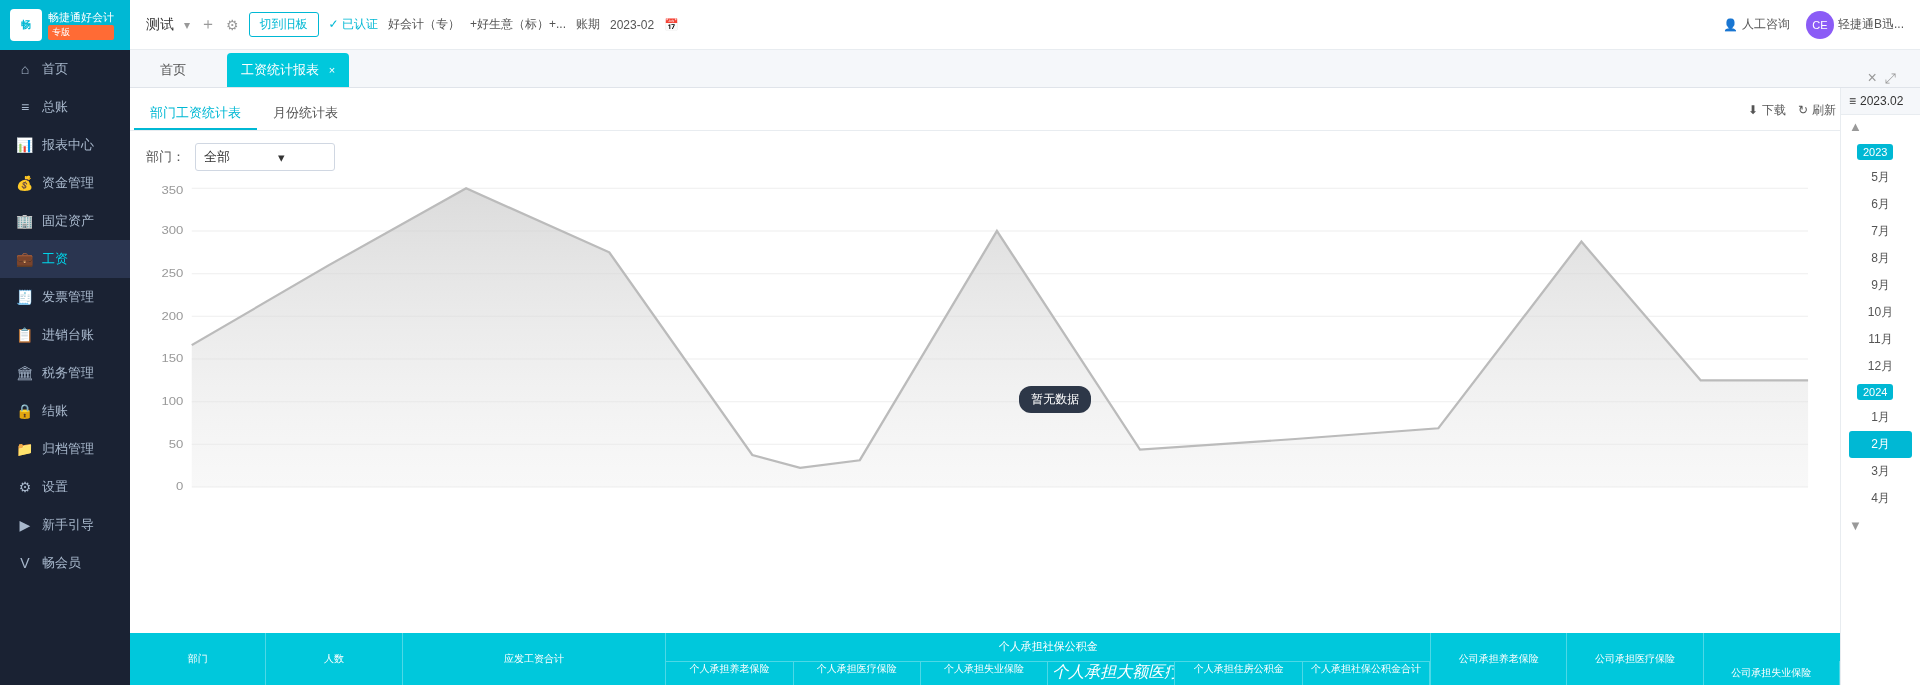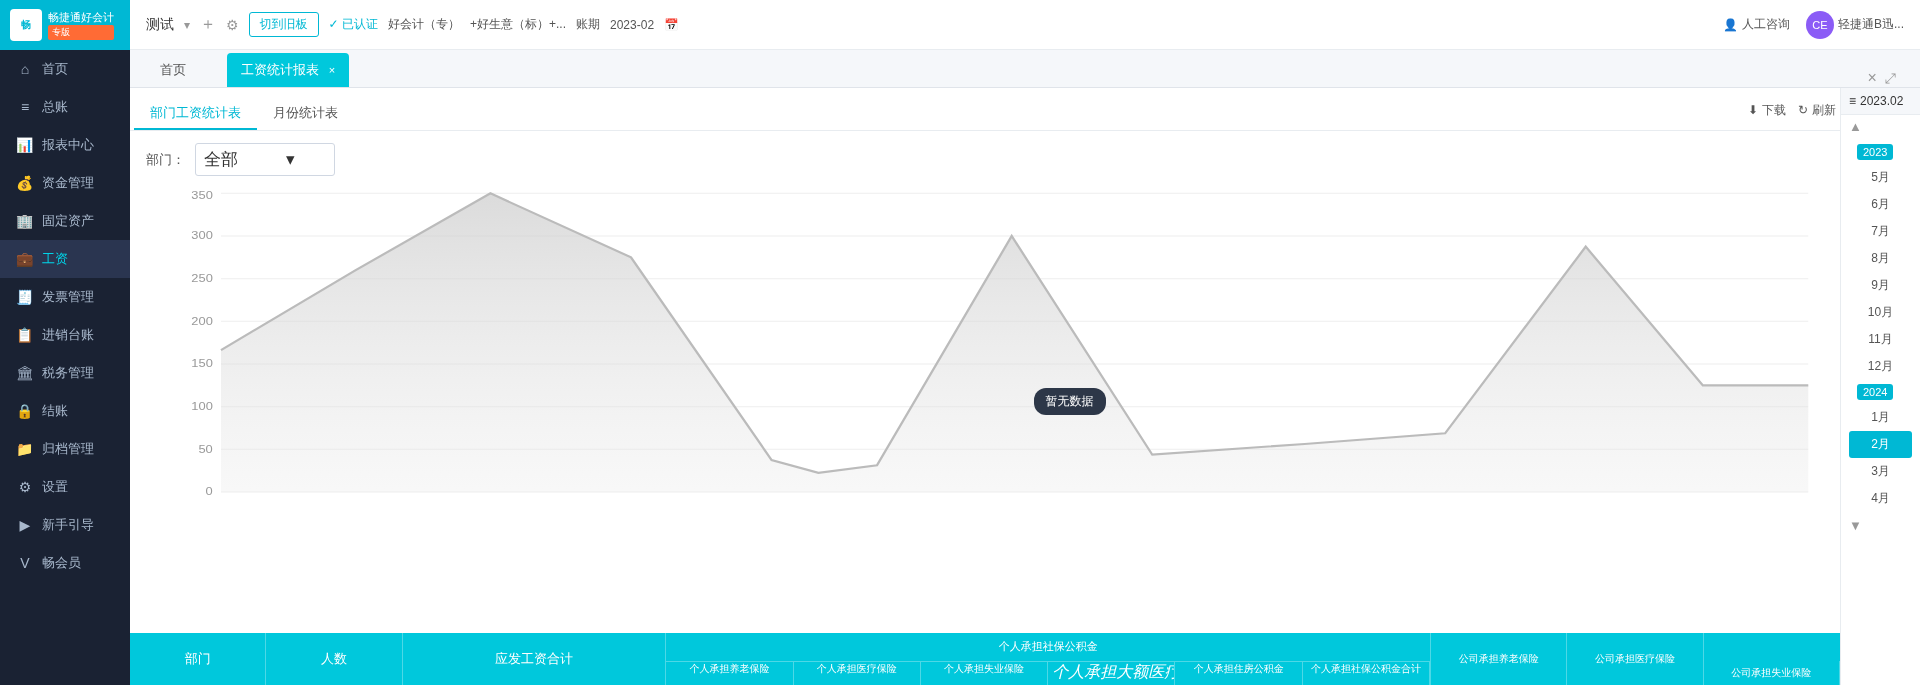--- a/index.html
+++ b/index.html
@@ -206,32 +206,31 @@
     }
     .filter-label { font-size: 13px; color: #555; }
     .filter-select {
       display: flex;
       align-items: center;
       border: 1px solid #d0d7e2;
       border-radius: 3px;
       padding: 4px 8px;
       gap: 48px;
       cursor: pointer;
-      font-size: 17px;
+      font-size: 13px;
       color: #333;
       min-width: 140px;
     }
 
     
     .chart-area {
       flex: 1;
       padding: 0 20px 10px 20px;
       position: relative;
       overflow: hidden;
-      margin-left: 30px;
     }
 
     .chart-svg {
       width: 100%;
       height: 320px;
     }
 
     
     .chart-tooltip {
       position: absolute;
@@ -250,21 +249,21 @@
       background: #00c8dc;
       color: white;
       font-size: 12px;
       flex-shrink: 0;
       height: 52px;
     }
     .th-cell {
       flex: 1;
       text-align: center;
       padding: 0 4px;
-      font-size: 13px;
+      font-size: 10px;
       border-right: 1px solid rgba(255,255,255,0.3);
       white-space: nowrap;
       overflow: hidden;
     }
     .th-cell-wide { flex: 2; }
 
     
     .right-panel {
       width: 80px;
       background: white;

